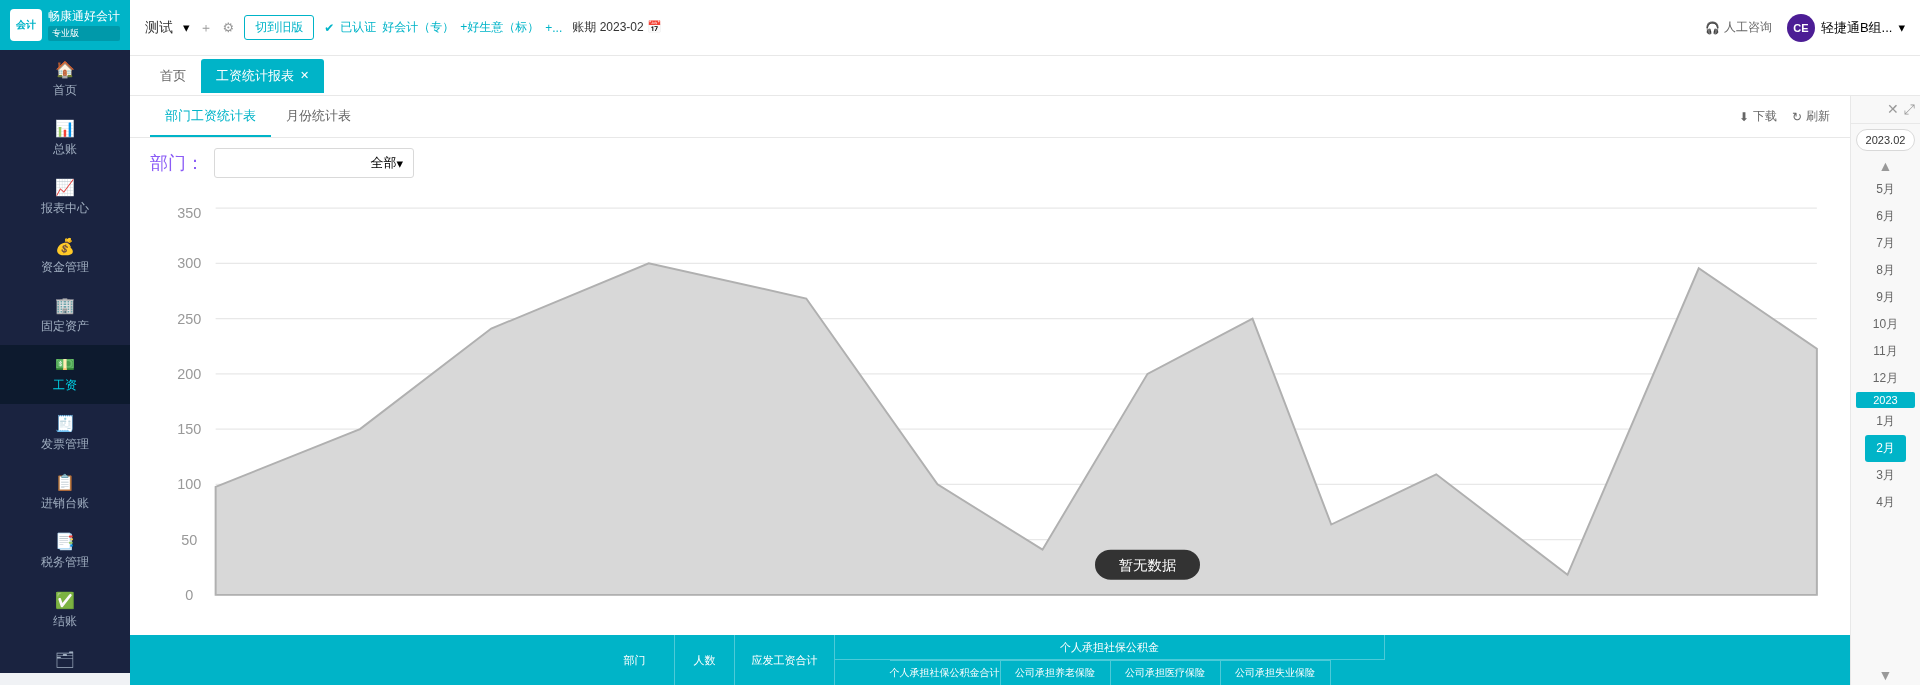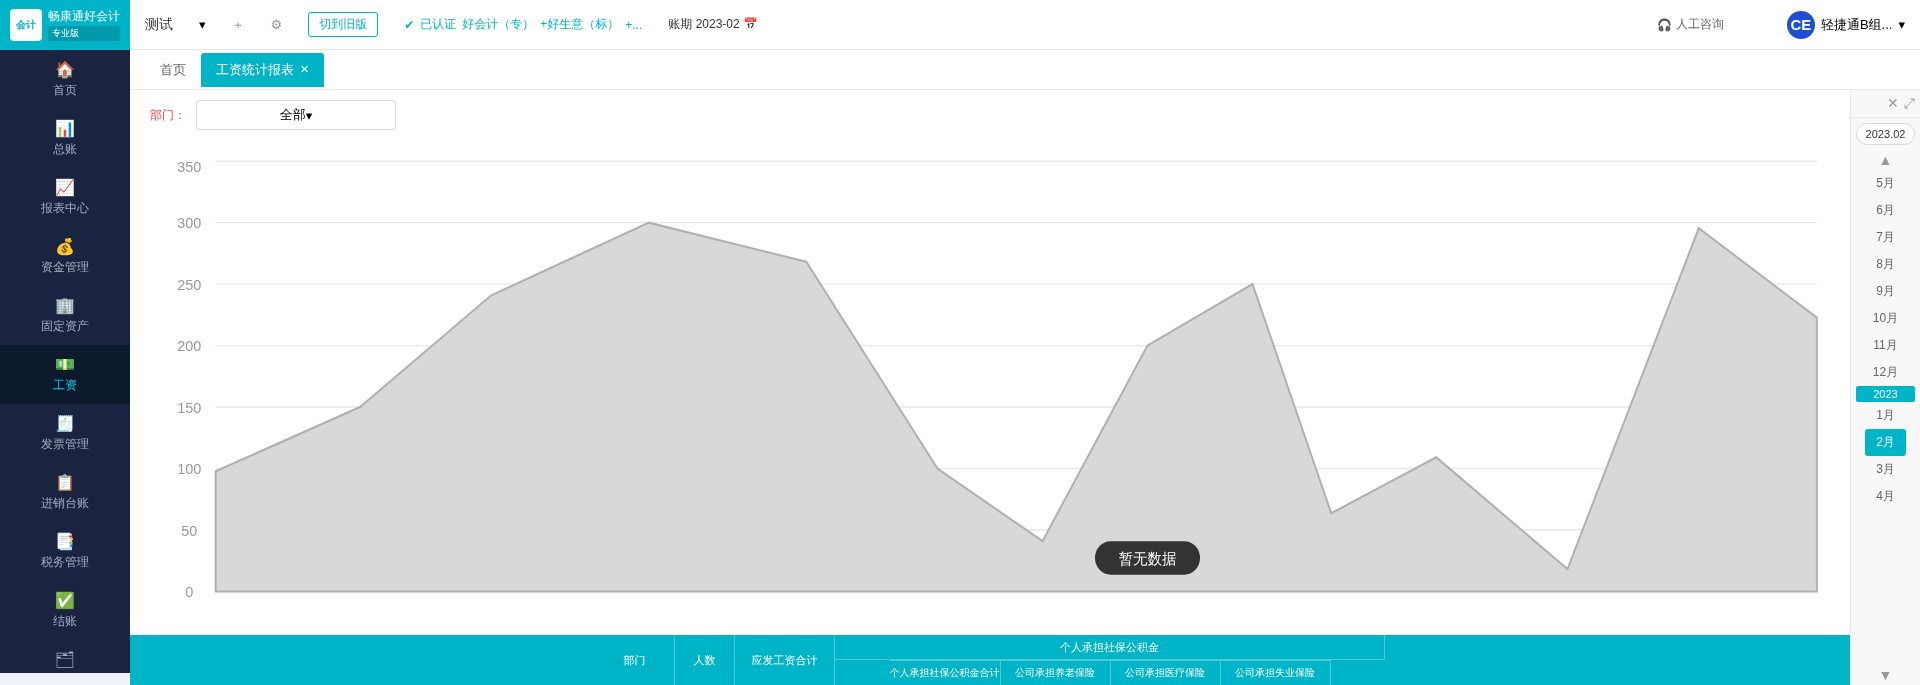--- a/index.html
+++ b/index.html
@@ -61,27 +61,27 @@
     .main {
       flex: 1;
       display: flex;
       flex-direction: column;
       height: 685px;
       overflow: hidden;
     }
 
     
     .topbar {
-      height: 50px;
+      height: 56px;
       background: white;
       display: flex;
       align-items: center;
       padding: 12px 15px;
       border-bottom: 1px solid #e8e8e8;
-      gap: 26px;
+      gap: 10px;
       flex-shrink: 0;
     }
     .topbar-title { font-size: 14px; color: #333; }
     .topbar-dropdown { display: flex; align-items: center; gap: 4px; cursor: pointer; }
     .btn-switch {
       border: 1px solid #00b4c8;
       color: #00b4c8;
       background: white;
       padding: 3px 10px;
       border-radius: 3px;
@@ -101,28 +101,27 @@
       display: flex;
       align-items: center;
       gap: 15px;
     }
     .topbar-help { color: #666; font-size: 12px; cursor: pointer; display: flex; align-items: center; gap: 4px; }
     .topbar-user { display: flex; align-items: center; gap: 6px; cursor: pointer; }
     .user-avatar {
       width: 28px;
       height: 28px;
       border-radius: 50%;
-      background: #1d4ed8;
+      background: #4c1d95;
       display: flex;
       align-items: center;
       justify-content: center;
       color: white;
-      font-size: 15px;
+      font-size: 11px;
       font-weight: bold;
-      margin-left: 48px;
     }
 
     
     .tabbar {
       background: white;
       display: flex;
       align-items: center;
       padding: 0 15px;
       border-bottom: 1px solid #e8e8e8;
       flex-shrink: 0;
@@ -193,32 +192,32 @@
     }
 
     
     .filter-bar {
       padding: 10px 20px;
       display: flex;
       align-items: center;
       gap: 10px;
       flex-shrink: 0;
     }
-    .filter-label { font-size: 12px; color: #ef4444; }
+    .filter-label { font-size: 18px; color: #8b5cf6; }
     .filter-select {
       width: 200px;
       height: 30px;
       border: 1px solid #d9d9d9;
       border-radius: 3px;
       padding: 0 10px;
       font-size: 13px;
       cursor: pointer;
       display: flex;
       align-items: center;
-      justify-content: center;
+      justify-content: flex-end;
       background: white;
     }
 
     
     .chart-area {
       flex: 1;
       padding: 10px 20px;
       position: relative;
       overflow: hidden;
     }
@@ -385,20 +384,36 @@
       <div class="tab-item active">
         <span>工资统计报表</span>
         <span class="tab-close">✕</span>
       </div>
     </div>
 
   <div class="content">
 
     <div class="main-panel">
 
+      <div class="subtab-bar">
+        <div class="subtab-left" id="subtab-left">
+            <div class="subtab-item active">部门工资统计表</div>
+            <div class="subtab-item">月份统计表</div>
+          </div>
+        <div class="subtab-right">
+          <div class="action-btn">
+            <span>⬇</span>
+            <span>下载</span>
+          </div>
+          <div class="action-btn">
+            <span>↻</span>
+            <span>刷新</span>
+          </div>
+        </div>
+      </div>
 
       <div class="filter-bar">
         <span class="filter-label">部门：</span>
         <div class="filter-select">
           <span>全部</span>
           <span>▾</span>
         </div>
       </div>
 
       <div class="chart-area">

